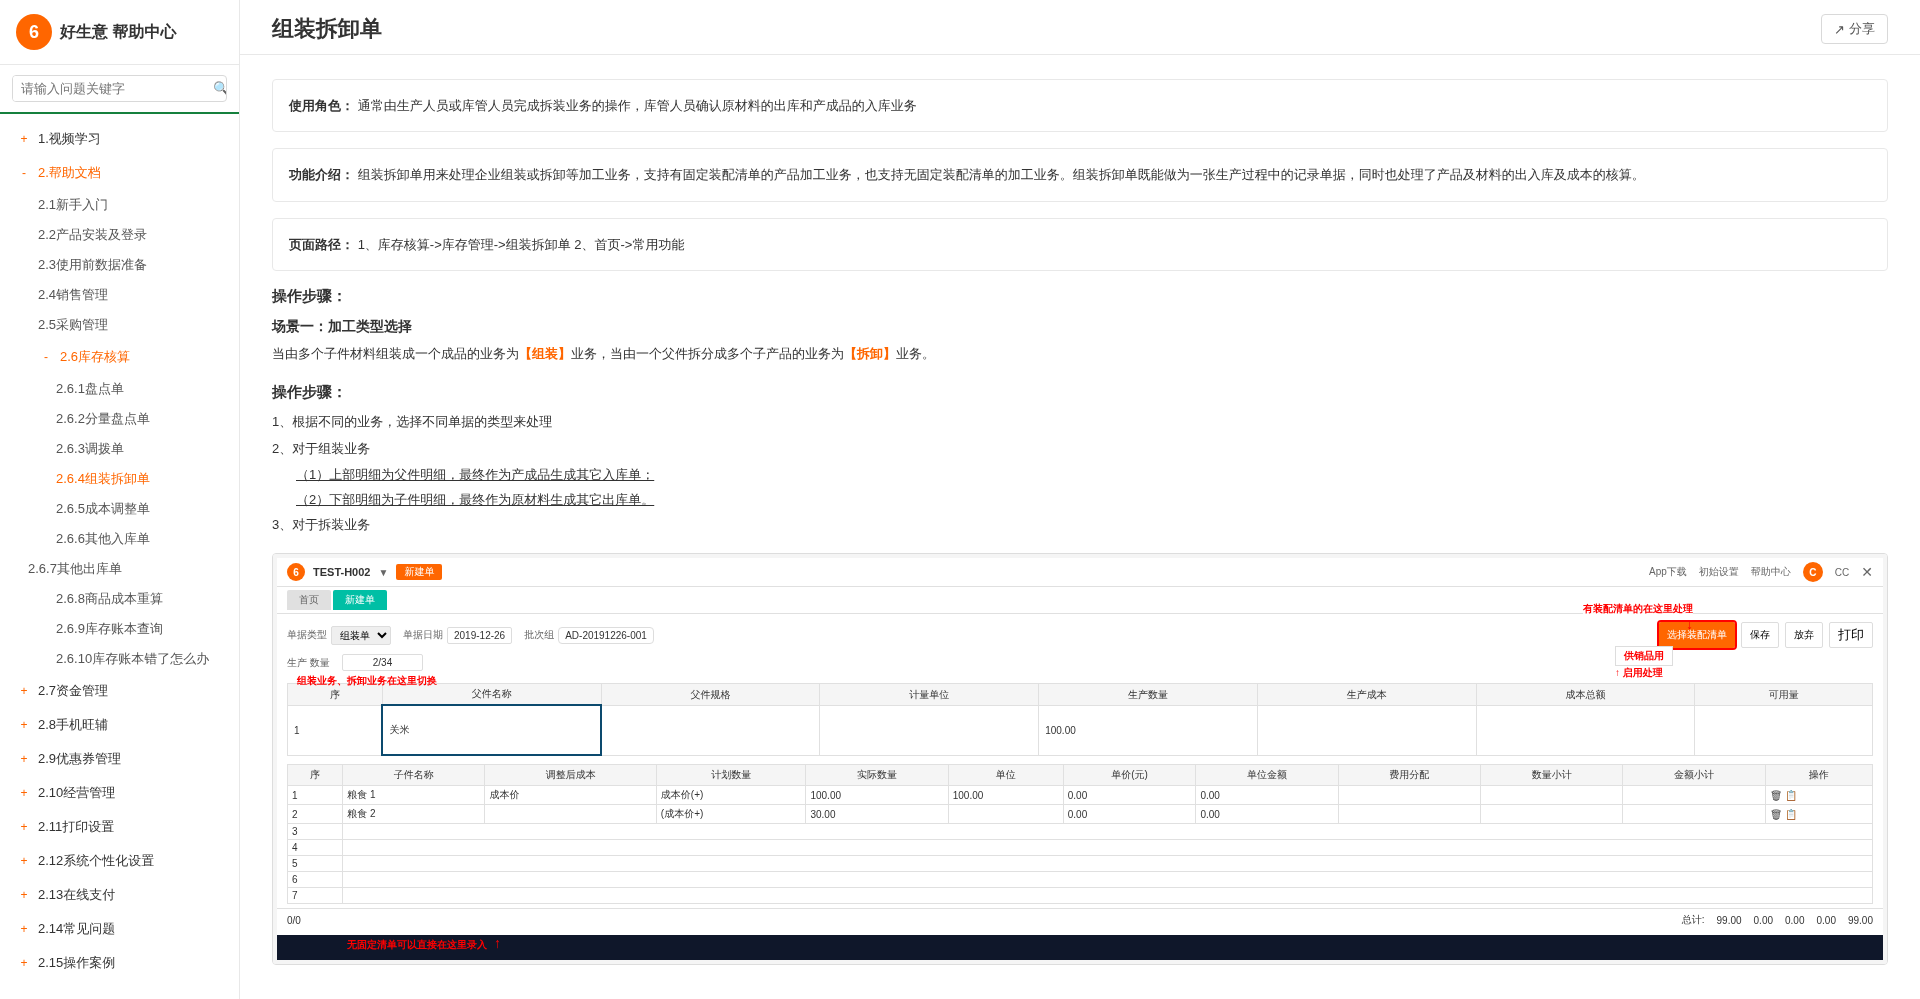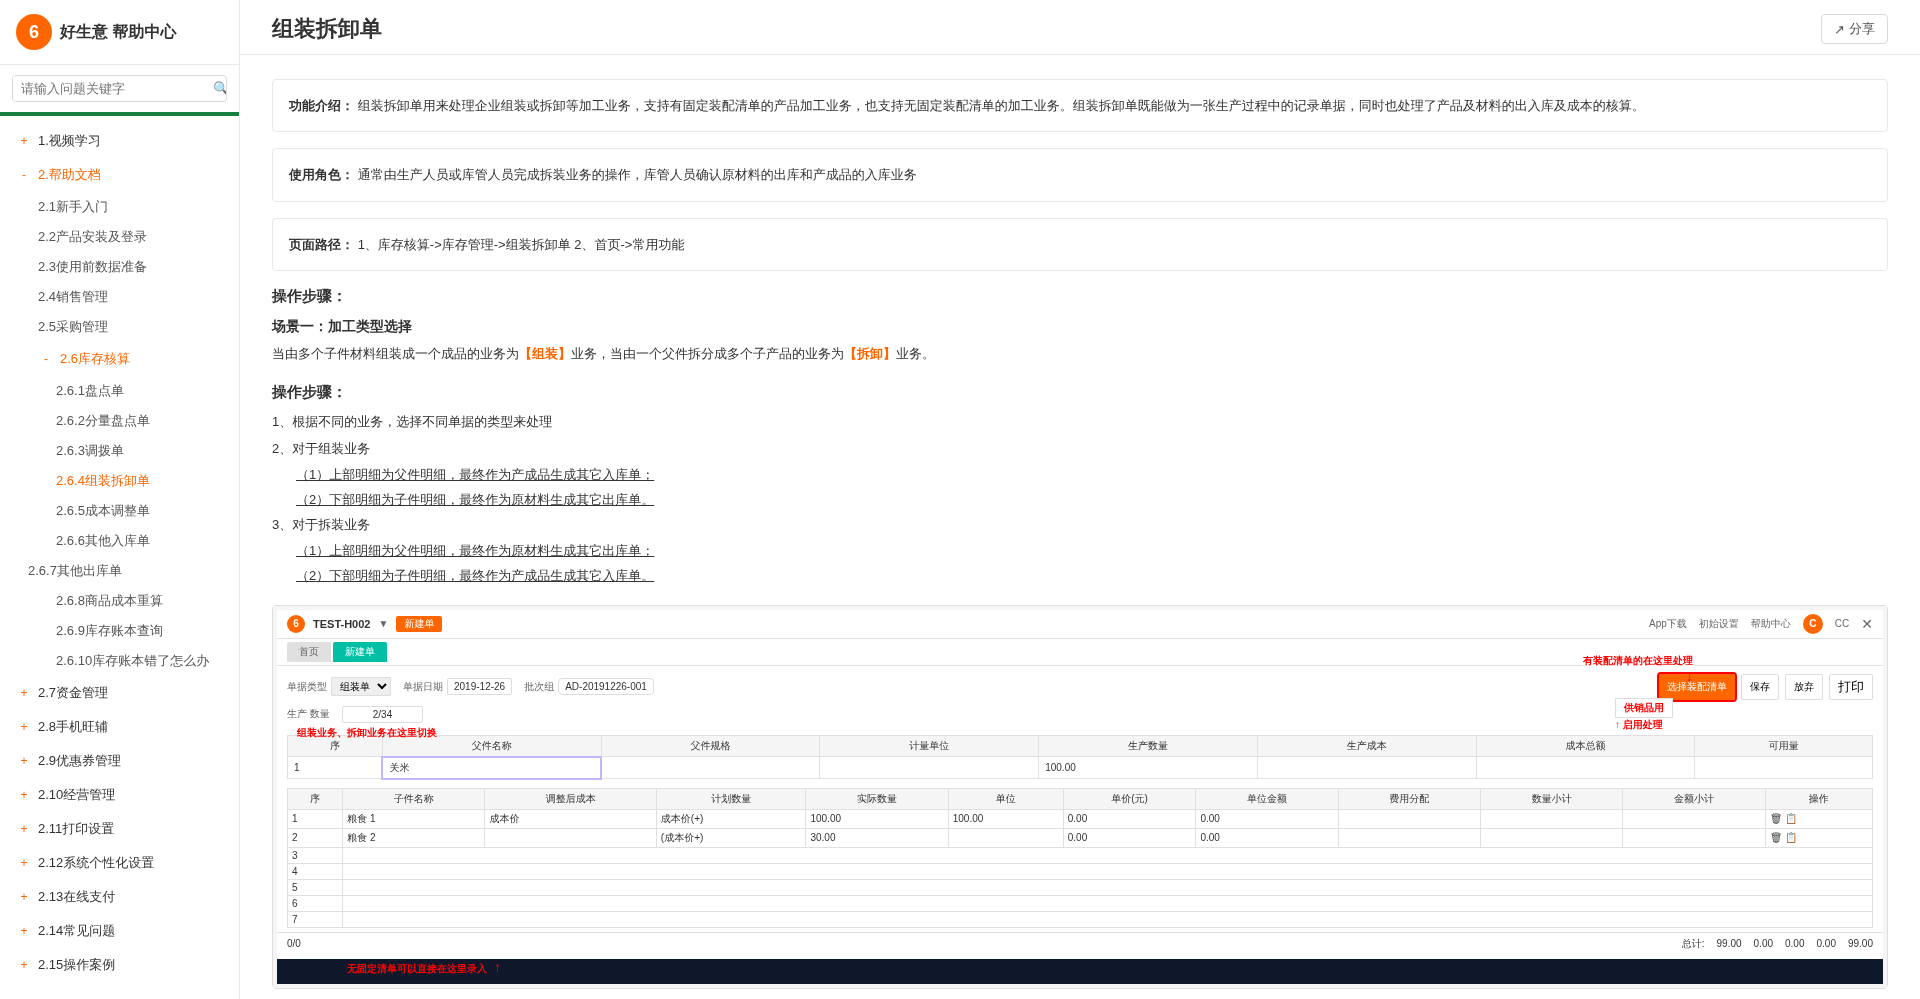--- a/index.html
+++ b/index.html
@@ -3,21 +3,21 @@
   <meta charset="utf-8">
   <style>
     * { box-sizing: border-box; margin: 0; padding: 0; }
     body { font-family: "Microsoft YaHei", "PingFang SC", sans-serif; font-size: 14px; color: #333; background: #f5f5f5; display: flex; height: 100vh; overflow: hidden; }
 
     
     .sidebar { width: 240px; min-width: 240px; background: #fff; border-right: 1px solid #e8e8e8; display: flex; flex-direction: column; overflow: hidden; }
     .sidebar-logo { display: flex; align-items: center; padding: 14px 16px; border-bottom: 1px solid #e8e8e8; background: #fff; }
     .logo-circle { width: 36px; height: 36px; border-radius: 50%; background: #ff6600; color: #fff; font-size: 18px; font-weight: bold; display: flex; align-items: center; justify-content: center; margin-right: 8px; flex-shrink: 0; }
     .logo-text { font-size: 16px; font-weight: bold; color: #333; }
-    .search-box { padding: 10px 12px; border-bottom: 4px solid #15803d; }
+    .search-box { padding: 10px 12px; border-bottom: 2px solid #15803d; }
     .search-input-wrap { display: flex; align-items: center; border: 1px solid #d9d9d9; border-radius: 4px; overflow: hidden; background: #fff; }
     .search-input-wrap input { flex: 1; border: none; outline: none; padding: 5px 8px; font-size: 13px; color: #999; }
     .search-input-wrap .search-icon-btn { background: none; border: none; padding: 5px 8px; cursor: pointer; color: #999; }
     .sidebar-nav { flex: 1; overflow-y: auto; padding: 8px 0; }
     .nav-group-item { display: flex; align-items: center; padding: 8px 16px; cursor: pointer; font-size: 13px; color: #333; }
     .nav-group-item .nav-icon { width: 16px; height: 16px; margin-right: 6px; display: flex; align-items: center; justify-content: center; font-size: 12px; }
     .nav-group-item.active { color: #ff6600; }
     .nav-sub-item { padding: 6px 16px 6px 38px; font-size: 13px; color: #555; cursor: pointer; }
     .nav-sub-item.active { color: #ff6600; font-weight: 500; }
     .plus-icon { color: #ff6600; font-size: 14px; margin-right: 6px; }
@@ -140,27 +140,27 @@
     <h1 class="page-title">组装拆卸单</h1>
     <button class="share-btn">
       <span style="font-size:13px;">↗</span>
       <span>分享</span>
     </button>
   </div>
 
   <div class="content-area">
 
     <div class="info-block">
+      <span class="section-label">使用角色：</span>
+      <span class="content-text">通常由生产人员或库管人员完成拆装业务的操作，库管人员确认原材料的出库和产成品的入库业务</span>
+    </div>
+
+    <div class="info-block">
       <span class="section-label">功能介绍：</span>
       <span class="content-text">组装拆卸单用来处理企业组装或拆卸等加工业务，支持有固定装配清单的产品加工业务，也支持无固定装配清单的加工业务。组装拆卸单既能做为一张生产过程中的记录单据，同时也处理了产品及材料的出入库及成本的核算。</span>
-    </div>
-
-    <div class="info-block">
-      <span class="section-label">使用角色：</span>
-      <span class="content-text">通常由生产人员或库管人员完成拆装业务的操作，库管人员确认原材料的出库和产成品的入库业务</span>
     </div>
 
     <div class="info-block">
       <span class="section-label">页面路径：</span>
       <span class="content-text">1、库存核算-&gt;库存管理-&gt;组装拆卸单 2、首页-&gt;常用功能</span>
     </div>
 
     <p class="steps-title">操作步骤：</p>
     <p class="scene-title">场景一：加工类型选择</p>
     <p class="content-para">
@@ -169,24 +169,20 @@
     <p class="steps-title">操作步骤：</p>
 
     <div class="numbered-list">
       <p class="numbered-item">1、根据不同的业务，选择不同单据的类型来处理</p>
       <p class="numbered-item">2、对于组装业务</p>
       <div class="sub-list">
         <p class="sub-item">（1）上部明细为父件明细，最终作为产成品生成其它入库单；</p>
         <p class="sub-item">（2）下部明细为子件明细，最终作为原材料生成其它出库单。</p>
       </div>
       <p class="numbered-item">3、对于拆装业务</p>
-      <div class="sub-list">
-        <p class="sub-item">（1）上部明细为父件明细，最终作为原材料生成其它出库单；</p>
-        <p class="sub-item">（2）下部明细为子件明细，最终作为产成品生成其它入库单。</p>
-      </div>
     </div>
 
     <div class="screenshot-wrap">
       <div style="background:#f5f5f5; padding:4px; font-size:11px;">
 
         <div style="background:#fff; border-bottom:1px solid #e0e0e0; padding:4px 10px; display:flex; align-items:center; justify-content:space-between;">
           <div style="display:flex; align-items:center; gap:8px;">
             <span style="background:#ff6600; color:#fff; border-radius:50%; width:18px; height:18px; display:inline-flex; align-items:center; justify-content:center; font-size:10px; font-weight:bold;">6</span>
             <span style="font-size:11px; color:#333; font-weight:bold;">TEST-H002</span>
             <span style="font-size:10px; color:#666;">▼</span>
@@ -261,21 +257,21 @@
                 <th style="border:1px solid #e0e0e0; padding:3px 6px; font-weight:normal;">计量单位</th>
                 <th style="border:1px solid #e0e0e0; padding:3px 6px; font-weight:normal;">生产数量</th>
                 <th style="border:1px solid #e0e0e0; padding:3px 6px; font-weight:normal;">生产成本</th>
                 <th style="border:1px solid #e0e0e0; padding:3px 6px; font-weight:normal;">成本总额</th>
                 <th style="border:1px solid #e0e0e0; padding:3px 6px; font-weight:normal;">可用量</th>
               </tr>
             </thead>
             <tbody>
               <tr>
                 <td style="border:1px solid #e0e0e0; padding:3px 6px;">1</td>
-                <td style="border:2px solid #c4b5fd; padding:3px 6px;">关米</td>
+                <td style="border:2px solid #0c4a6e; padding:17px 6px;">关米</td>
                 <td style="border:1px solid #e0e0e0; padding:3px 6px;"></td>
                 <td style="border:1px solid #e0e0e0; padding:3px 6px;"></td>
                 <td style="border:1px solid #e0e0e0; padding:3px 6px;">100.00</td>
                 <td style="border:1px solid #e0e0e0; padding:3px 6px;"></td>
                 <td style="border:1px solid #e0e0e0; padding:3px 6px;"></td>
                 <td style="border:1px solid #e0e0e0; padding:3px 6px;"></td>
               </tr>
             </tbody>
           </table>
         </div>

